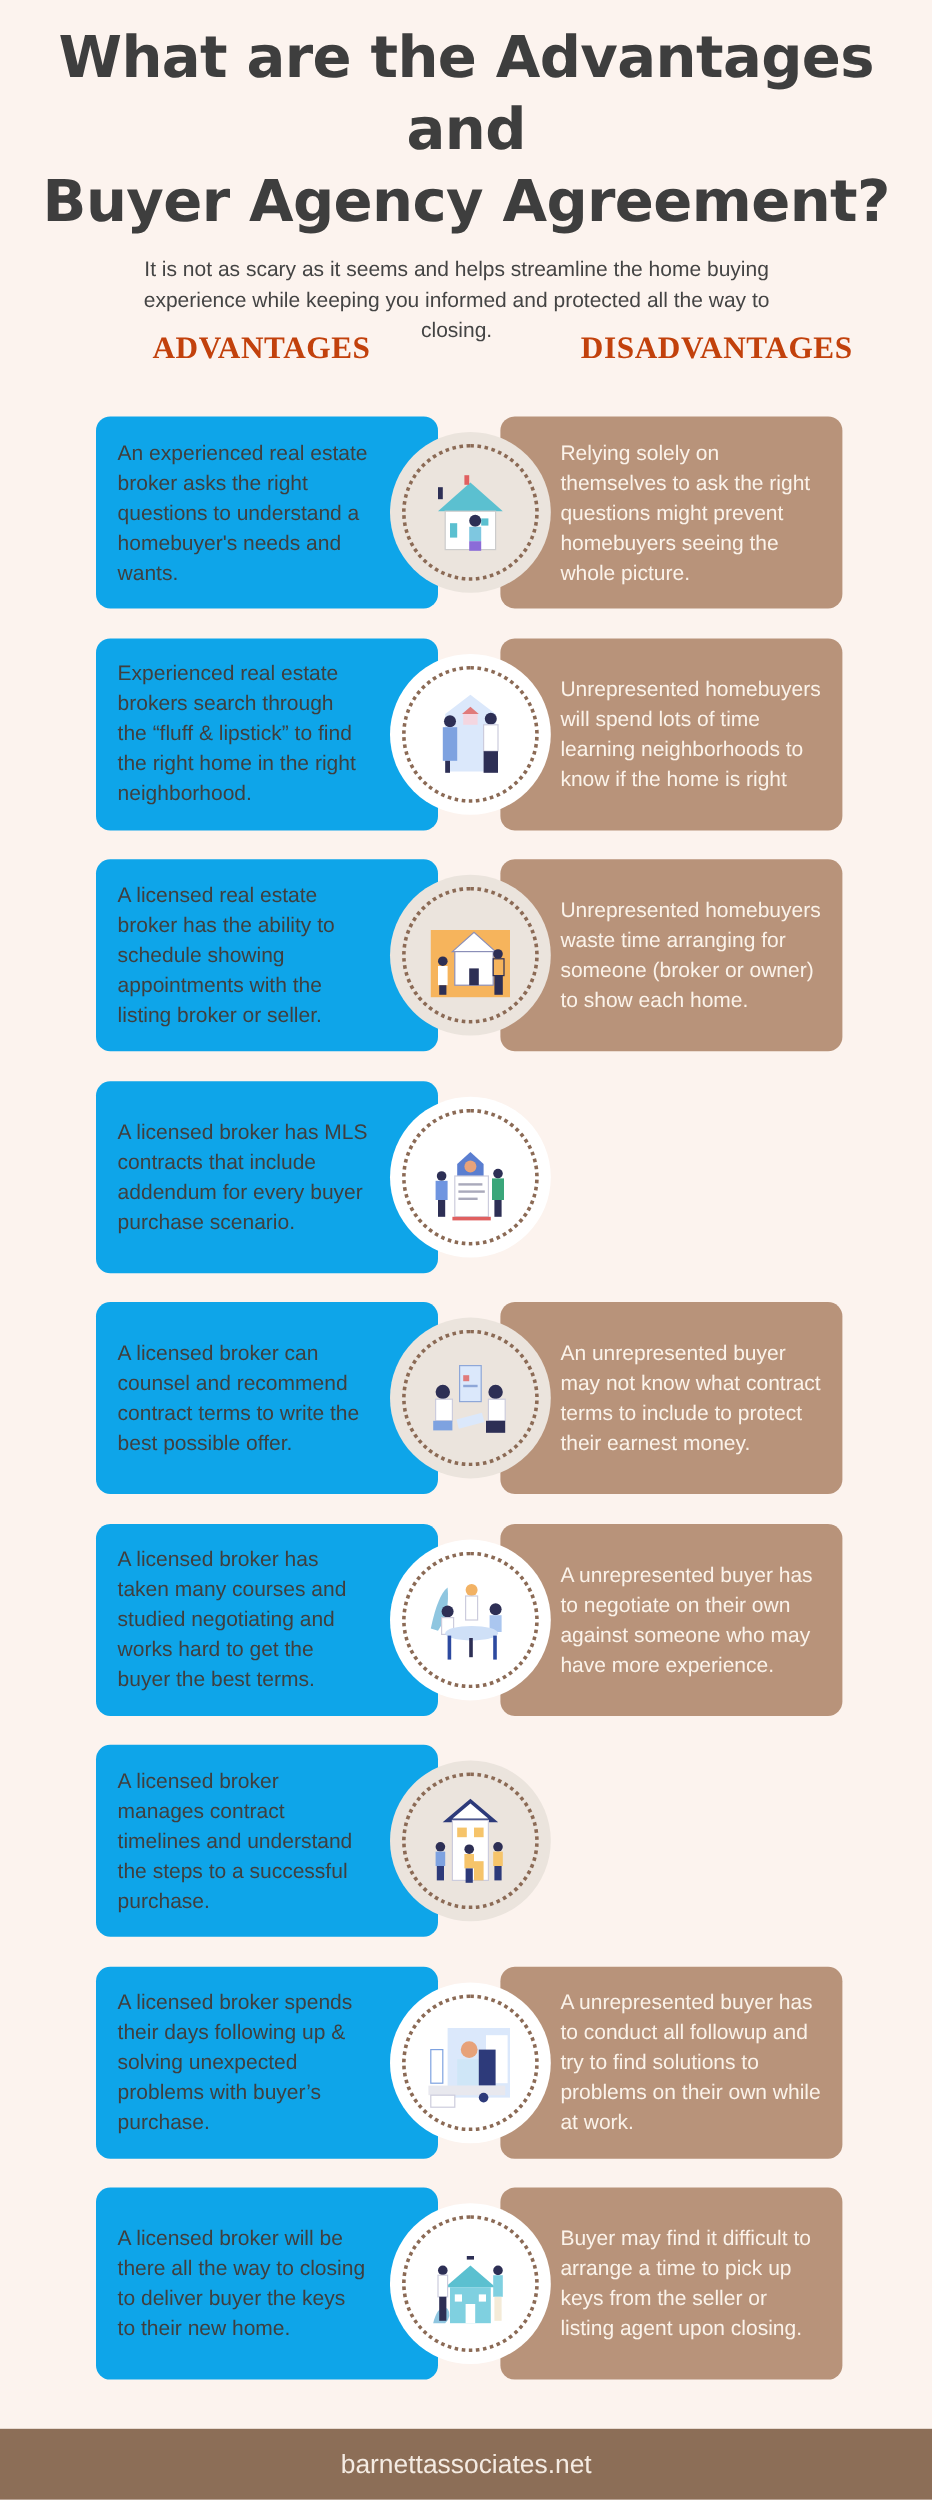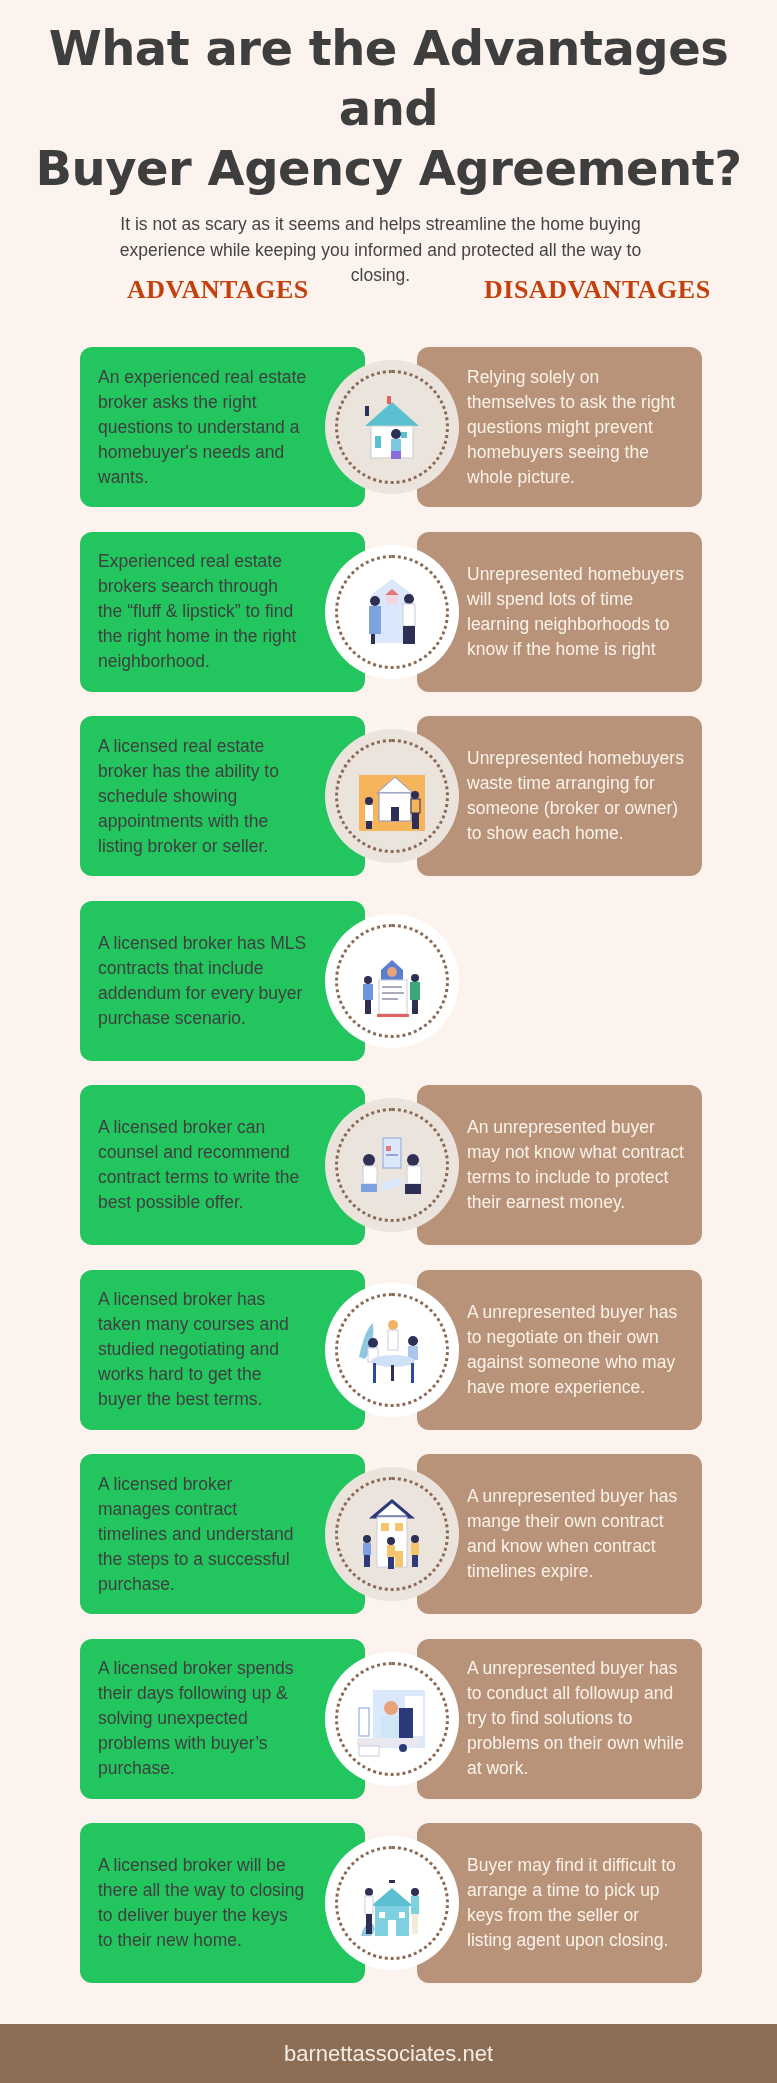--- a/index.html
+++ b/index.html
@@ -5,21 +5,21 @@
   * { box-sizing: border-box; margin: 0; padding: 0; }
   html, body { width: 777px; height: 2083px; }
   body { background: #fcf3ee; font-family: "Liberation Sans", "DejaVu Sans", sans-serif; color: #3f3f3f; position: relative; overflow: hidden; }
   .title { position: absolute; left: 0; top: 18px; width: 777px; text-align: center; font-family: "DejaVu Sans", sans-serif; font-weight: bold; font-size: 48px; line-height: 60px; color: #3e3e3e; letter-spacing: -0.5px; }
   .subtitle { position: absolute; left: 92px; top: 212px; width: 577px; text-align: center; font-size: 17.5px; line-height: 25.5px; color: #444; }
   .colhead { position: absolute; top: 275px; font-family: Liberation Serif, serif; font-weight: bold; font-size: 26px; color: #c2410c; letter-spacing: 0.5px; }
   .colhead.adv { left: 127px; }
   .colhead.dis { left: 440px; margin-left: 44px; }
   .row { position: absolute; left: 80px; width: 622px; height: 160px; }
   .box { position: absolute; top: 0; height: 160px; border-radius: 12px; display: flex; align-items: center; font-size: 17.5px; line-height: 25px; }
-  .box.left { left: 0; width: 285px; background: #22c55e; color: #3f3f3f; padding: 0 58px 0 18px; }
+  .box.left { left: 0; width: 285px; background: #0ea5e9; color: #3f3f3f; padding: 0 58px 0 18px; }
   .box.right { left: 337px; width: 285px; background: #b8937a; color: #fbf3ea; padding: 0 14px 0 50px; }
   .circle { position: absolute; left: 245px; top: 13px; width: 134px; height: 134px; border-radius: 50%; display: flex; align-items: center; justify-content: center; }
   .circle.beige { background: #ebe4dd; }
   .circle.white { background: #ffffff; }
   .circle .dots { position: absolute; left: 10px; top: 10px; width: 114px; height: 114px; border-radius: 50%; border: 3px dotted #8b6a55; }
   .circle svg { position: relative; width: 82px; height: 82px; }
   .footer { position: absolute; left: 0; top: 2024px; width: 777px; height: 59px; background: #8c6e57; display: flex; align-items: center; justify-content: center; color: #f4ebe2; font-size: 22px; }
 </style>
 </head>
 <body>
@@ -168,23 +168,20 @@
           <ellipse cx="42" cy="52" rx="22" ry="6" fill="#cfe0f7"></ellipse>
           <rect x="22" y="54" width="3" height="20" fill="#2d4aa0"></rect>
           <rect x="60" y="54" width="3" height="20" fill="#2d4aa0"></rect>
           <rect x="40" y="56" width="3" height="16" fill="#2d2f55"></rect>
         </svg>
       </div>
     </div>
     <div class="row" style="top: 1454px;">
       <div class="box left">
         <span>A licensed broker manages contract timelines and understand the steps to a successful purchase.</span>
-      </div>
-      <div class="box right">
-        <span>A unrepresented buyer has mange their own contract and know when contract timelines expire.</span>
       </div>
       <div class="circle beige">
         <div class="dots"></div>
         <svg viewBox="0 0 82 82">
           <polygon points="22,24 41,8 60,24" fill="#fff" stroke="#2d3a7a" stroke-width="3"></polygon>
           <rect x="26" y="24" width="30" height="50" fill="#fff" stroke="#ccd"></rect>
           <rect x="30" y="30" width="8" height="8" fill="#f6c46a"></rect>
           <rect x="44" y="30" width="8" height="8" fill="#f6c46a"></rect>
           <rect x="44" y="58" width="8" height="16" fill="#f6c46a"></rect>
           <circle cx="16" cy="46" r="4" fill="#2d2f55"></circle>

